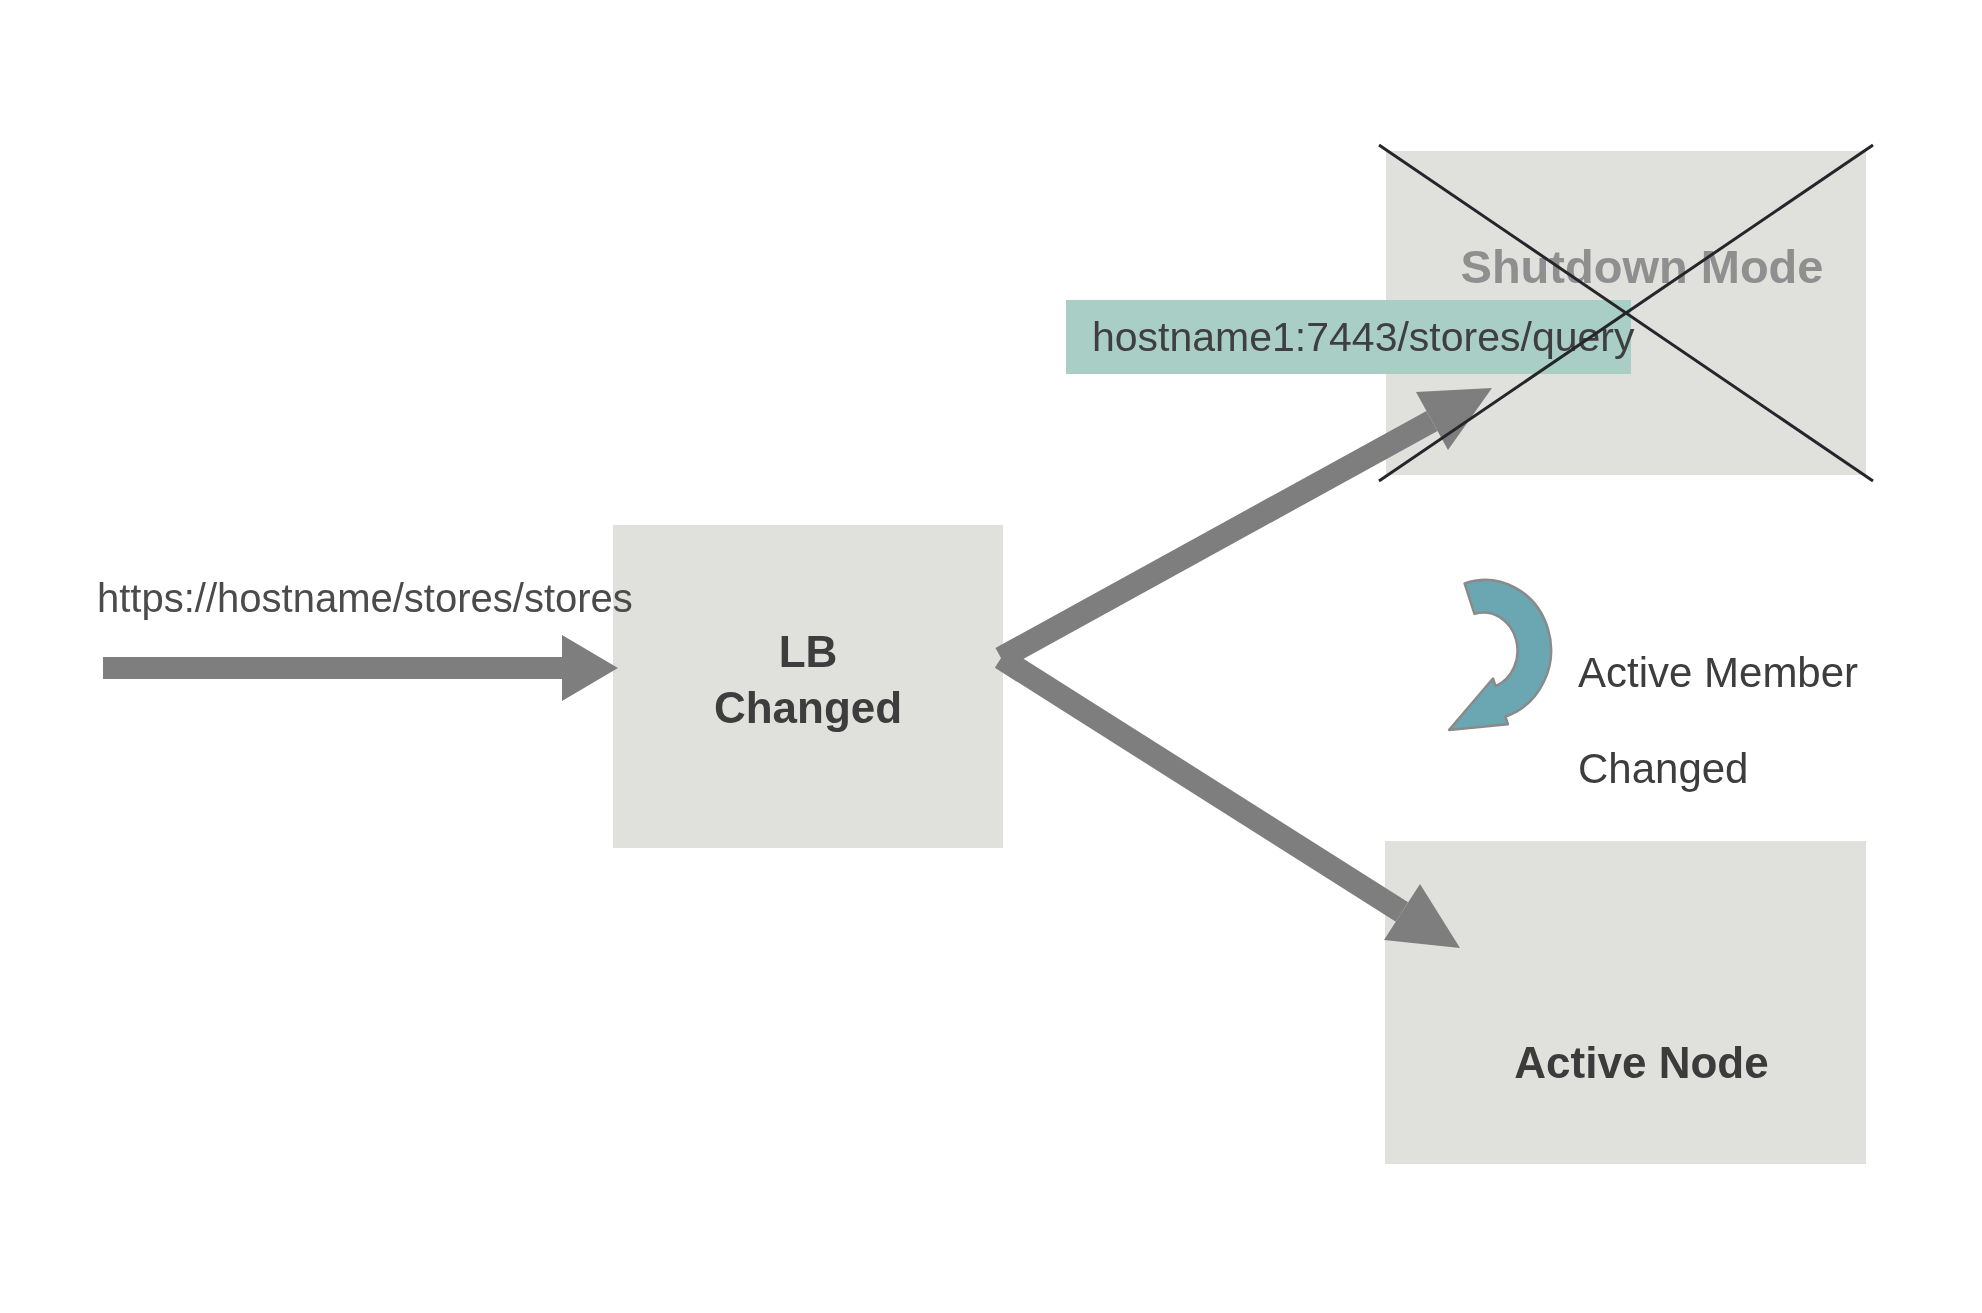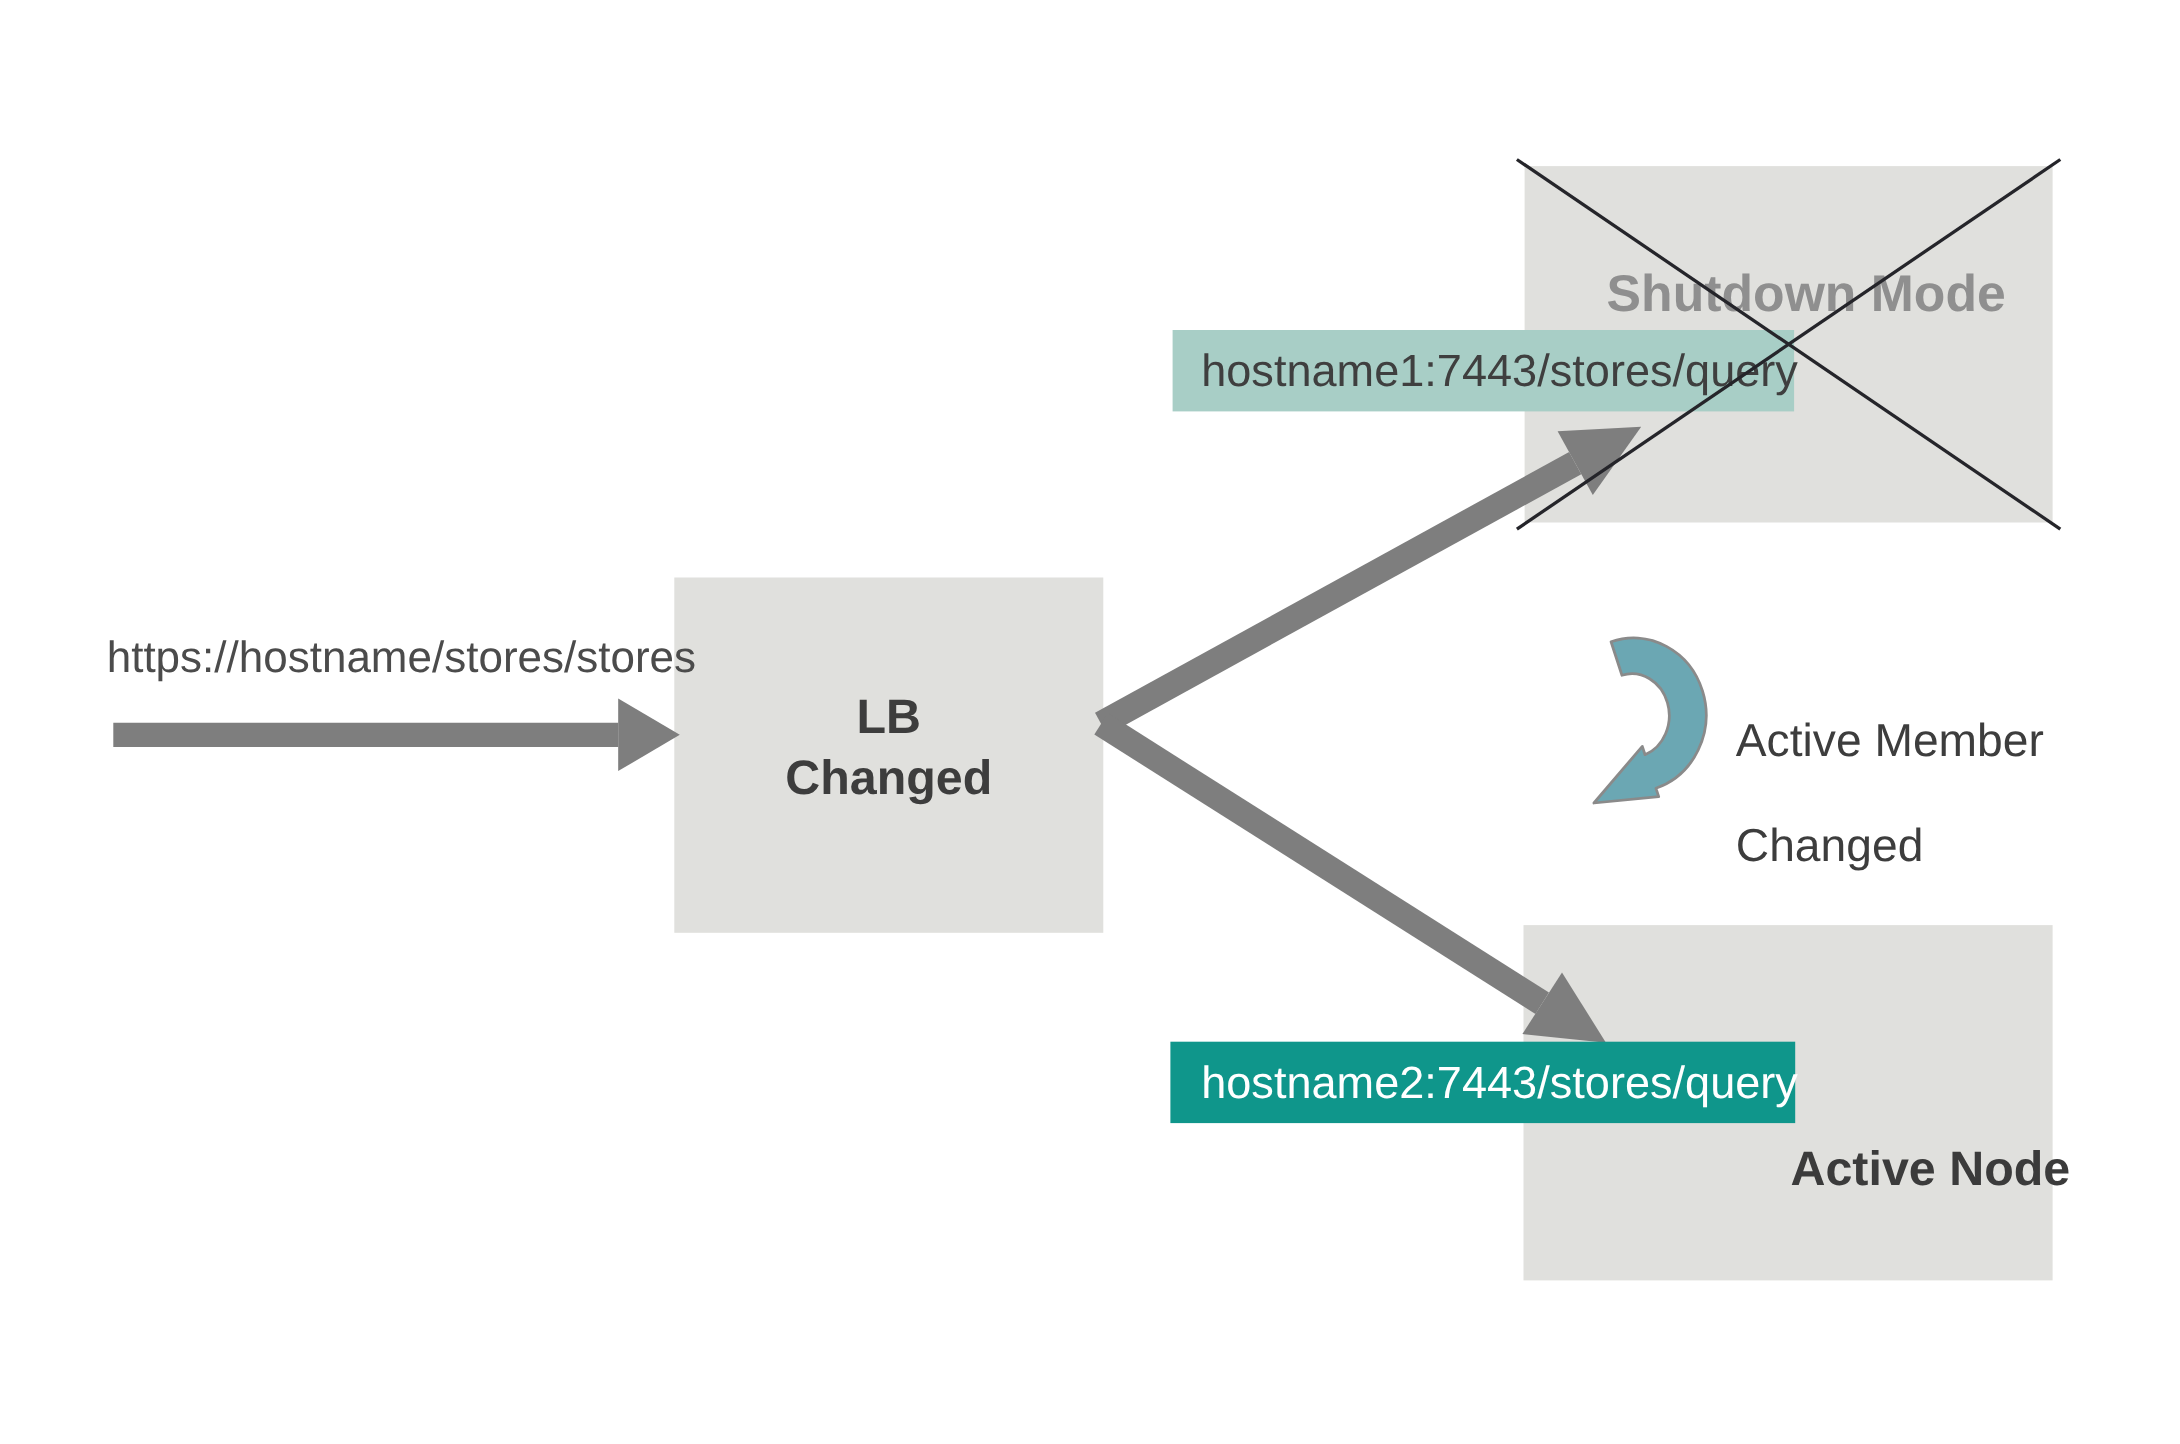--- a/index.html
+++ b/index.html
@@ -35,21 +35,21 @@
     position: absolute; left: 0; right: 0; top: 88px;
     text-align: center;
     font-size: 47px; font-weight: 700; color: #8f8f8f;
     line-height: 56px;
     transform: translateX(16px);
   }
 
   #box-active { left: 1385px; top: 841px; width: 481px; height: 323px; }
   #active-title {
     position: absolute; left: 0; right: 0; top: 196px;
-    text-align: right;
+    text-align: center;
     font-size: 44px; font-weight: 700; color: #3b3b3b;
     line-height: 52px;
     transform: translateX(16px);
   }
 
   
   .url-badge {
     position: absolute;
     height: 74px;
     display: flex; align-items: center;
@@ -139,22 +139,19 @@
                L 50 106.5
                L 52.5 114.1
                A 34 38 0 0 0 31.5 41.9
                Z" stroke-width="2.5" stroke-linejoin="round" stroke="#8a8a8a" fill="#6ba7b3"></path>
     </g>
   </svg>
 
   <div class="url-badge" id="badge-hostname1">
     <span>hostname1:7443/stores/query</span>
   </div>
-  <div class="url-badge" id="badge-hostname2">
-    <span>hostname2:7443/stores/query</span>
-  </div>
 
   <svg id="crossout-layer" class="abs" width="1982" height="1313" viewBox="0 0 1982 1313" ,="">
     <line x1="1379" y1="145" x2="1873" y2="481" stroke-width="3" stroke="#25252a"></line>
     <line x1="1873" y1="145" x2="1379" y2="481" stroke-width="3" stroke="#25252a"></line>
   </svg>
 
 </div>
 
 </body></html>

